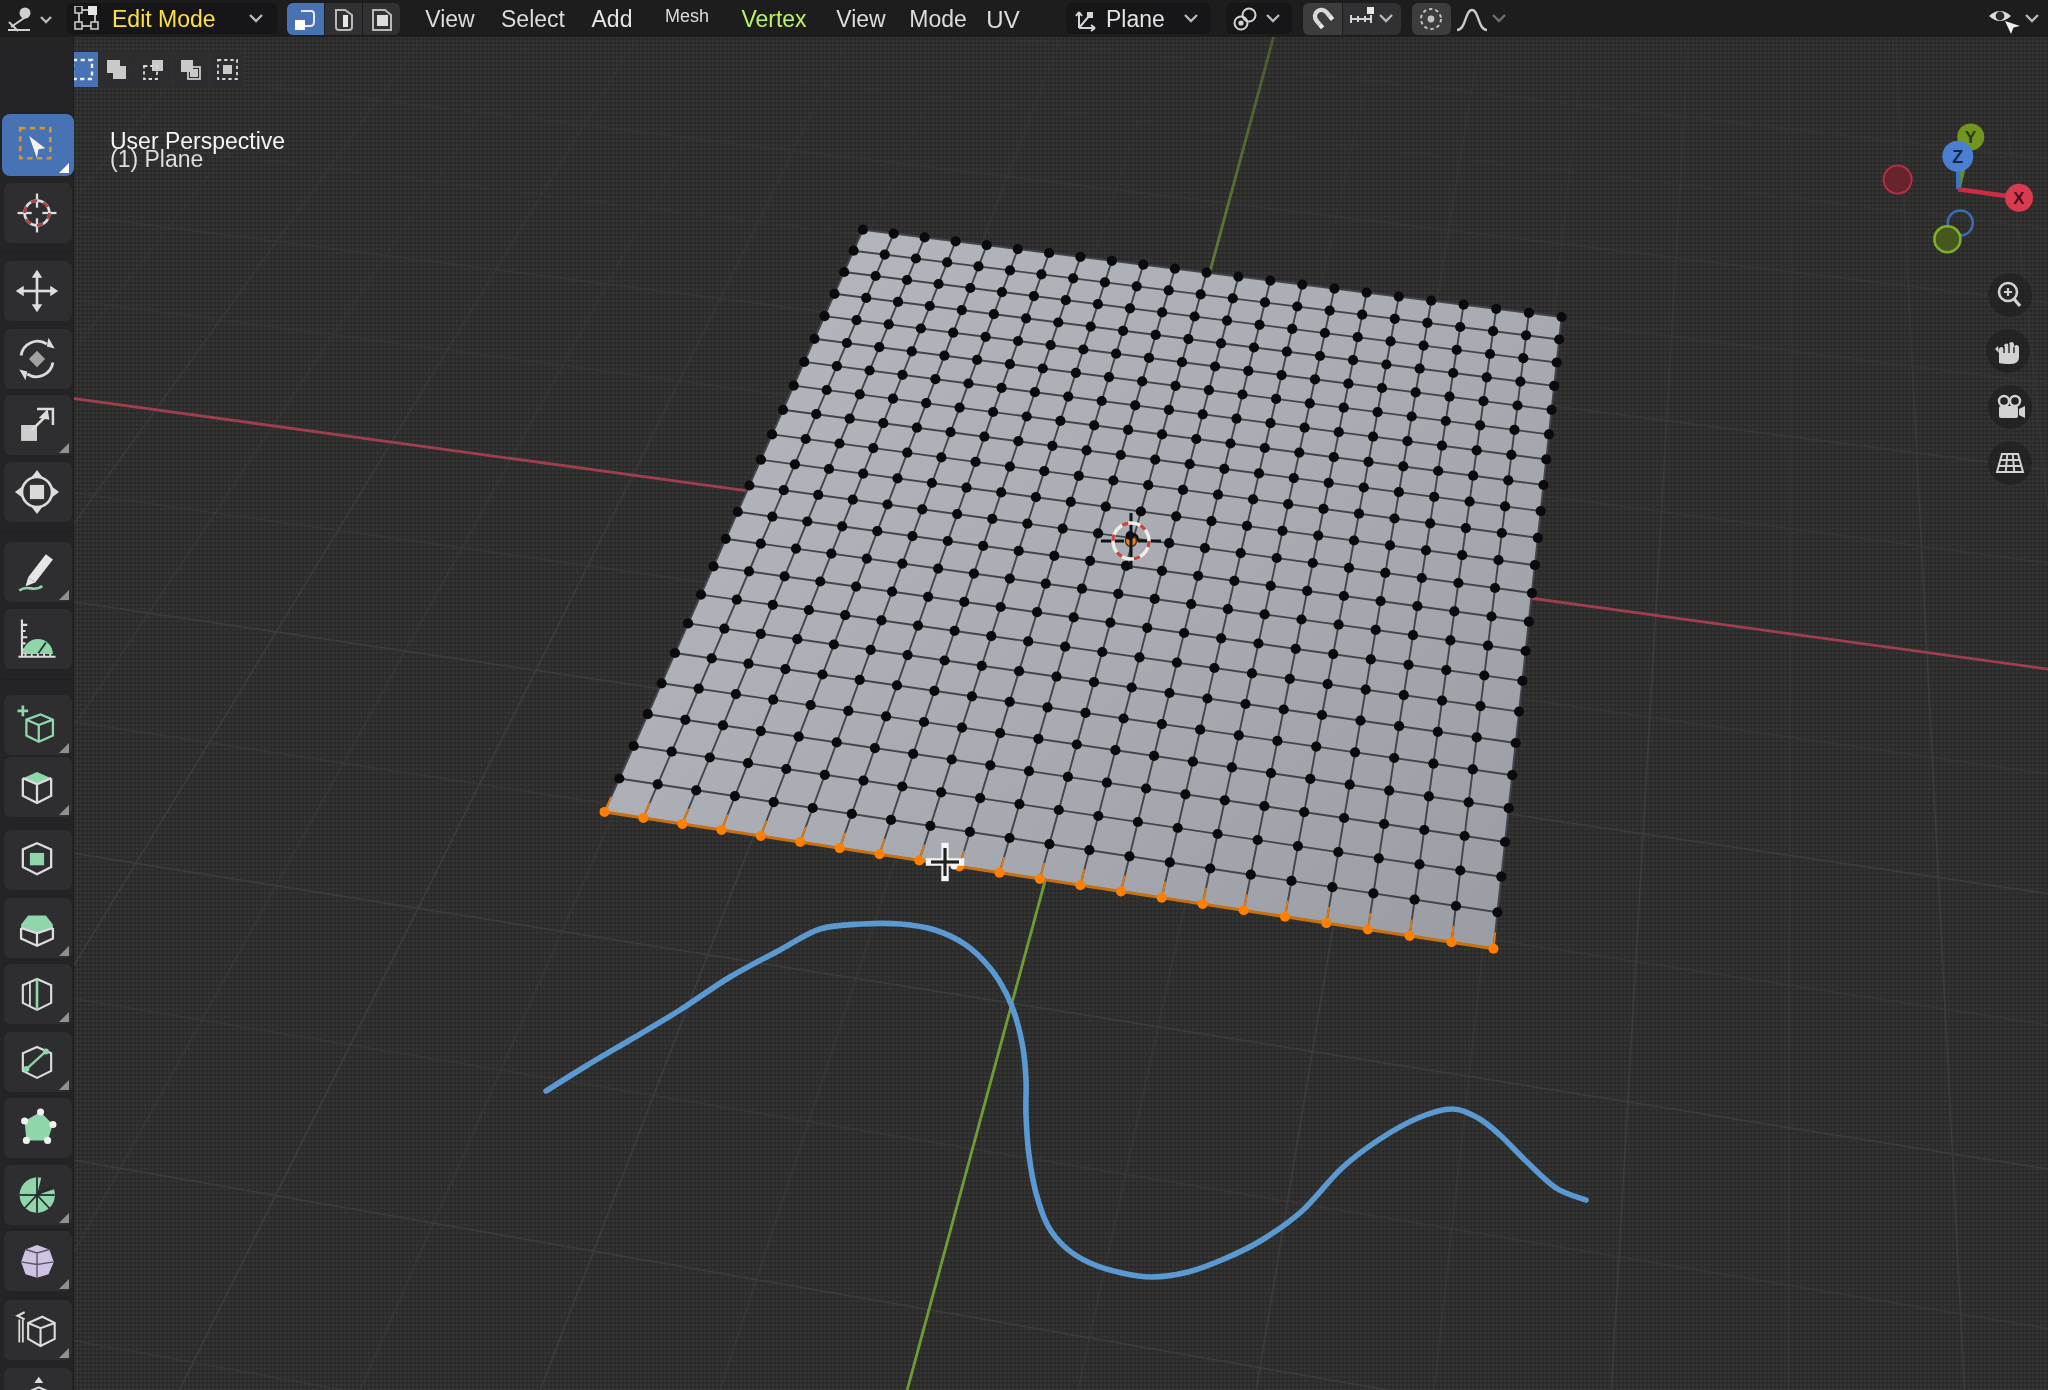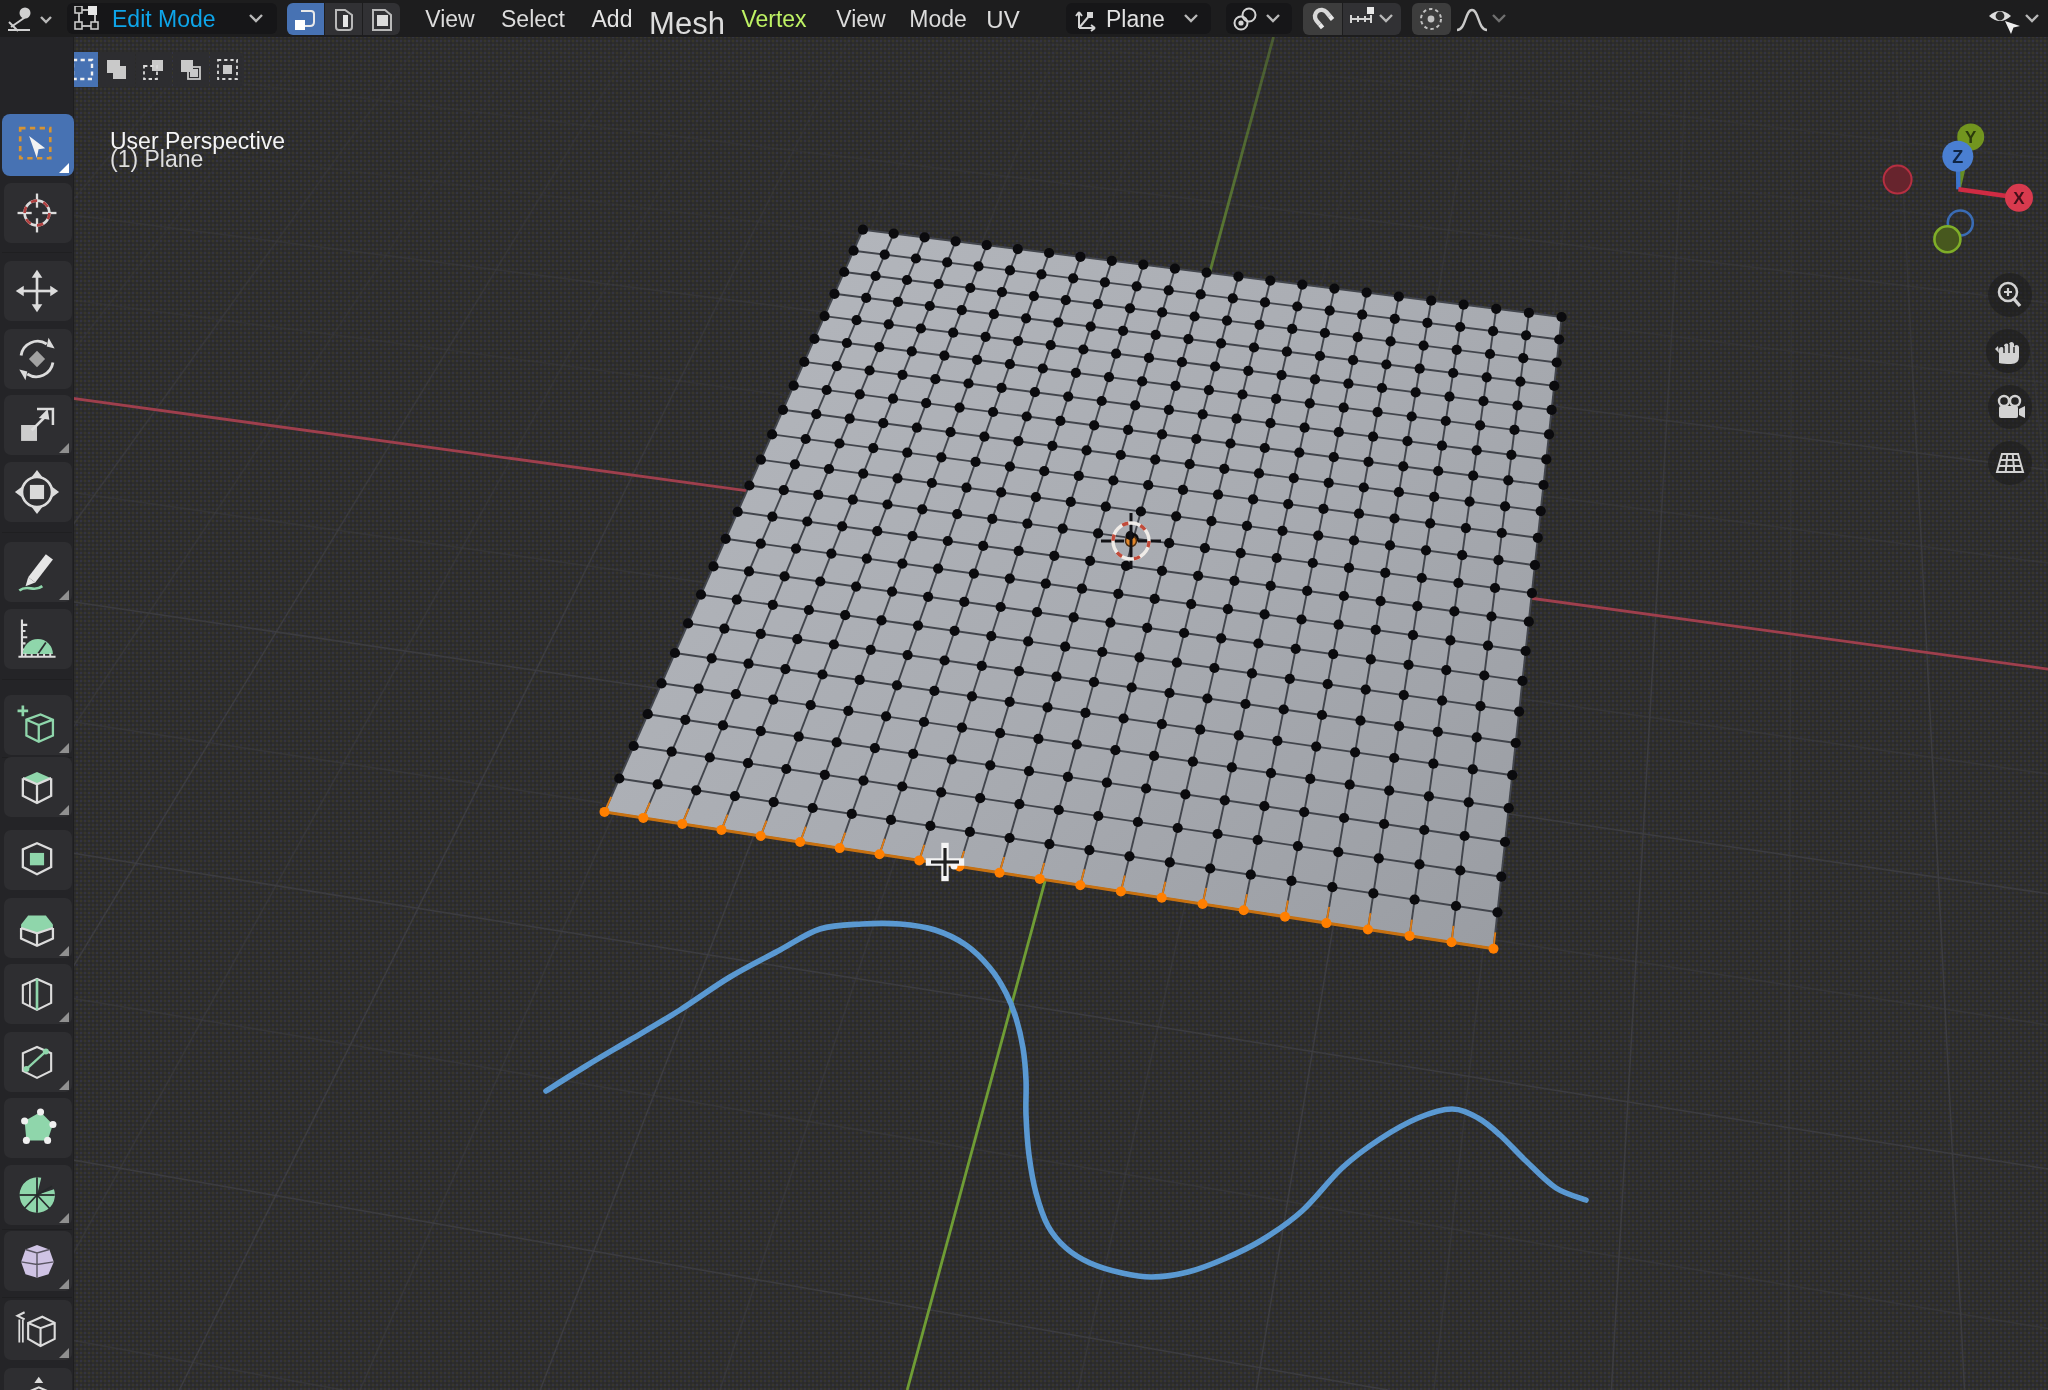--- a/index.html
+++ b/index.html
@@ -711,21 +711,21 @@
 <path d="M37 14 L42 19 L47 14" stroke="#b8b8b8" stroke-width="2.4" fill="none"></path>
 </svg>
 <div class="abs" style="left:67px;top:3px;width:210px;height:31px;background:#161618;border-radius:6px"></div>
 <svg class="abs" style="left:74px;top:6px" width="28" height="26">
 <rect x="5" y="4" width="16" height="16" fill="none" stroke="#c9c9c9" stroke-width="1.8"></rect>
 <rect x="1" y="0" width="7" height="7" fill="#1b1b1b" stroke="#c9c9c9" stroke-width="1.6"></rect>
 <rect x="14" y="0" width="9" height="9" fill="#e6e6e6"></rect>
 <rect x="1" y="16" width="7" height="7" fill="#1b1b1b" stroke="#c9c9c9" stroke-width="1.6"></rect>
 <rect x="17" y="16" width="7" height="7" fill="#1b1b1b" stroke="#c9c9c9" stroke-width="1.6"></rect>
 </svg>
-<div class="abs" style="left:112px;top:6px;font-size:23px;color:#0ea5e9">Edit Mode</div>
+<div class="abs" style="left:112px;top:6px;font-size:23px;color:#fde047">Edit Mode</div>
 <svg class="abs" style="left:247px;top:12px" width="20" height="14">
     <path d="M3 3 L9 9 L15 3" stroke="#b8b8b8" stroke-width="2.4" fill="none"></path>
   </svg>
 <div class="abs" style="left:287px;top:3px;width:37px;height:32px;background:#4772b3;border-radius:6px 0 0 6px"></div>
 <div class="abs" style="left:325px;top:3px;width:37px;height:32px;background:#313134"></div>
 <div class="abs" style="left:363px;top:3px;width:37px;height:32px;background:#313134;border-radius:0 6px 6px 0"></div>
 <svg class="abs" style="left:292px;top:6px" width="27" height="26">
 <path d="M9 5 H19 Q22 5 22 8 V16 Q22 20 18 20 H9" fill="none" stroke="#e9e9e9" stroke-width="2"></path>
 <rect x="3" y="14" width="10" height="10" fill="#ffffff"></rect>
   </svg>
@@ -733,21 +733,21 @@
 <path d="M6 4 H15 L22 9 V21 Q22 24 19 24 H9 Q6 24 6 21 Z" fill="none" stroke="#b9b9b9" stroke-width="2"></path>
 <rect x="13" y="9" width="5" height="12" fill="#e6e6e6"></rect>
   </svg>
 <svg class="abs" style="left:368px;top:6px" width="27" height="26">
 <path d="M5 4 H17 L23 9 V24 H5 Z" fill="none" stroke="#b9b9b9" stroke-width="2"></path>
 <rect x="9" y="9" width="11" height="11" fill="#dcdcdc"></rect>
   </svg>
 <div class="abs" style="left:450px;top:6px;transform:translateX(-50%);font-size:23px;color:#dcdcdc">View</div>
 <div class="abs" style="left:533px;top:6px;transform:translateX(-50%);font-size:23px;color:#dcdcdc">Select</div>
 <div class="abs" style="left:612px;top:6px;transform:translateX(-50%);font-size:23px;color:#e5e5e5">Add</div>
-<div class="abs" style="left:687px;top:6px;transform:translateX(-50%);font-size:31px;color:#dcdcdc">Mesh</div>
+<div class="abs" style="left:687px;top:6px;transform:translateX(-50%);font-size:18px;color:#dcdcdc">Mesh</div>
 <div class="abs" style="left:774px;top:6px;transform:translateX(-50%);font-size:23px;color:#bef264">Vertex</div>
 <div class="abs" style="left:861px;top:6px;transform:translateX(-50%);font-size:23px;color:#dcdcdc">View</div>
 <div class="abs" style="left:938px;top:6px;transform:translateX(-50%);font-size:23px;color:#dcdcdc">Mode</div>
 <div class="abs" style="left:1003px;top:6px;transform:translateX(-50%);font-size:24px;color:#dcdcdc">UV</div>
 <div class="abs" style="left:1066px;top:3px;width:145px;height:31px;background:#161618;border-radius:6px"></div>
 <svg class="abs" style="left:1072px;top:5px" width="30" height="28">
 <g stroke="#d4d4d4" stroke-width="2" fill="none">
 <path d="M7 23 L7 7 M7 23 L23 23"></path>
 <path d="M7 7 L4 11 M7 7 L10 11"></path>
       <path d="M23 23 L19 20 M23 23 L19 26"></path>

